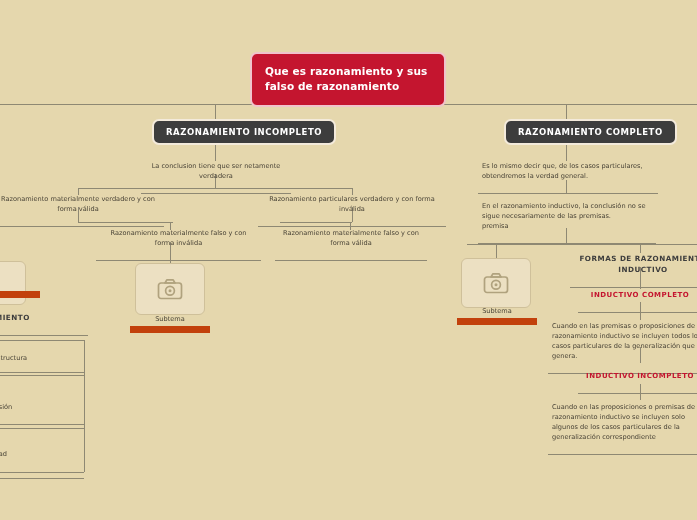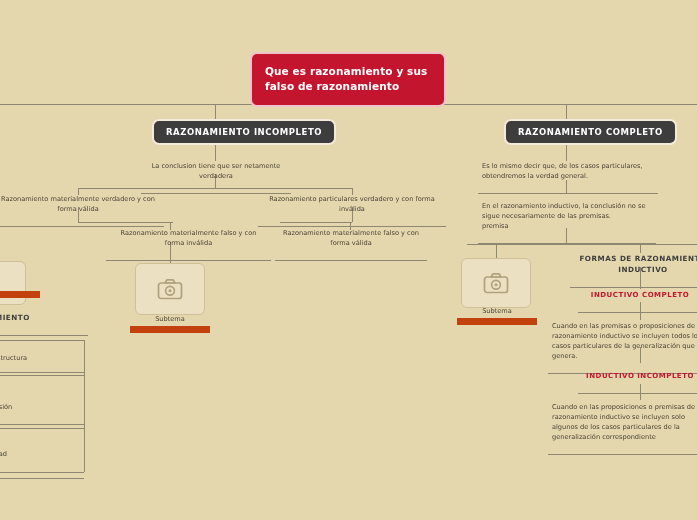--- a/index.html
+++ b/index.html
@@ -163,21 +163,21 @@
   <div class="node node-root" style="left:250px; top:52px; width:196px;">Que es razonamiento y sus falso de razonamiento</div>
 
   <div class="node node-branch" style="left:152px; top:119px;">RAZONAMIENTO INCOMPLETO</div>
 
   <div class="node node-text" style="left:141px; top:162px; width:150px;">La conclusion tiene que ser netamente verdadera</div>
 
   <div class="node node-text" style="left:-8px; top:195px; width:172px;">Razonamiento materialmente verdadero y con forma válida</div>
 
   <div class="node node-text" style="left:258px; top:195px; width:188px;">Razonamiento particulares verdadero y con forma inválida</div>
 
-  <div class="node node-text" style="left:106px; top:229px; width:165px;text-align:center;">Razonamiento materialmente falso y con forma inválida</div>
+  <div class="node node-text" style="left:96px; top:229px; width:165px;text-align:center;">Razonamiento materialmente falso y con forma inválida</div>
 
   <div class="node node-text" style="left:275px; top:229px; width:152px;">Razonamiento materialmente falso y con forma válida</div>
 
   <div class="node node-image" style="left:135px; top:263px; width:70px; height:52px;">
     <svg class="cam" width="26" height="22" viewBox="0 0 26 22" aria-hidden="true">
       <rect x="1.5" y="5" width="23" height="15.5" rx="2.5" ry="2.5" fill="none" stroke="#b0a27e" stroke-width="1.7"></rect>
       <path d="M8 5 L9.8 1.8 L16.2 1.8 L18 5 Z" fill="none" stroke="#b0a27e" stroke-width="1.7" stroke-linejoin="round"></path>
       <circle cx="13" cy="12.8" r="4.4" fill="none" stroke="#b0a27e" stroke-width="1.7"></circle>
       <circle cx="13" cy="12.8" r="1.5" fill="#b0a27e"></circle>
     </svg>

